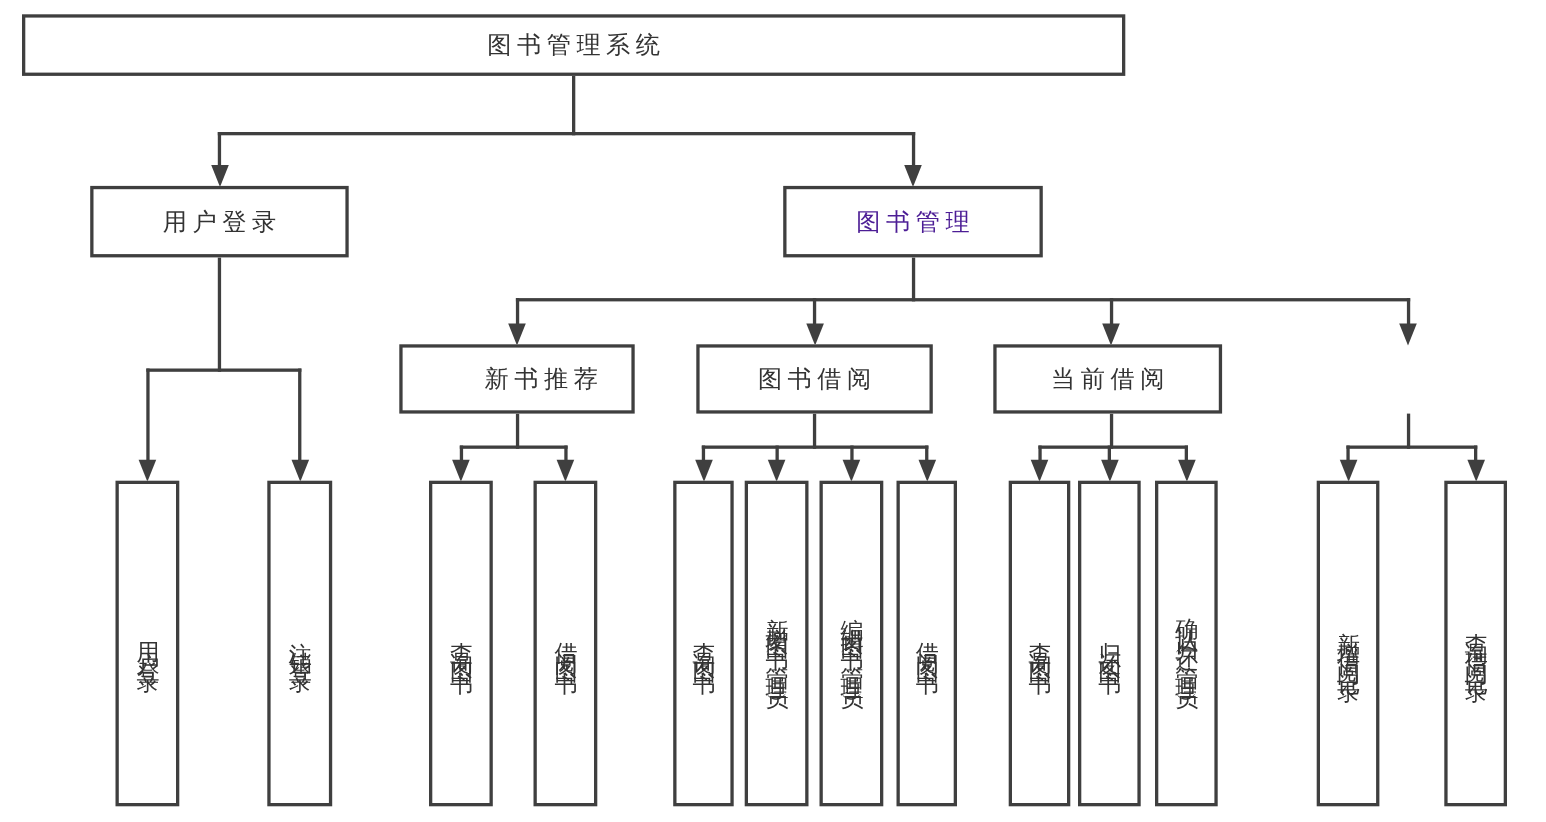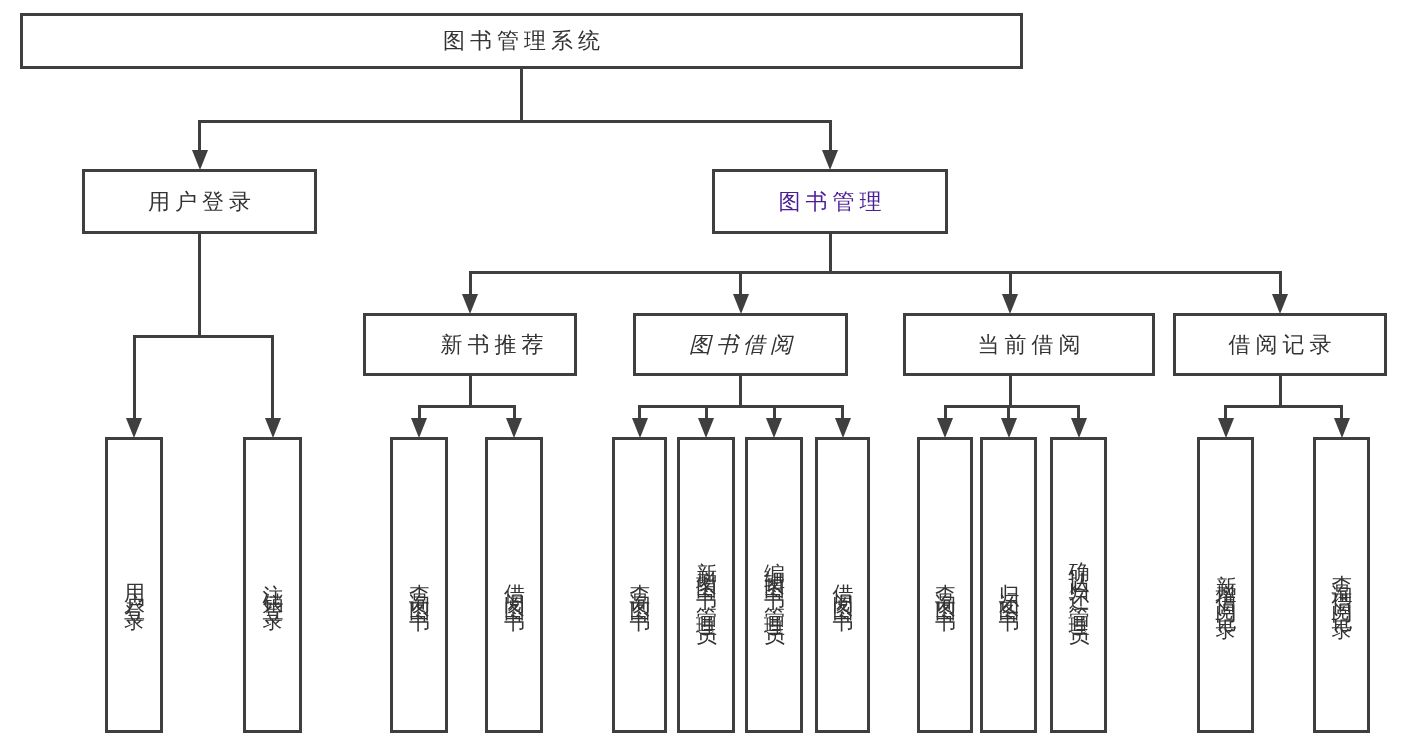--- a/index.html
+++ b/index.html
@@ -77,27 +77,24 @@
     <div class="node" style="left: 82px; top: 169px; width: 235px; height: 65px; border-color: rgb(63, 63, 63); background: rgb(255, 255, 255);">
       <span class="node-label" style="color: rgb(51, 51, 51);">用户登录</span>
     </div>
     <div class="node" style="left: 712px; top: 169px; width: 236px; height: 65px; border-color: rgb(63, 63, 63); background: rgb(255, 255, 255);">
       <span class="node-label" style="color: #4c1d95;">图书管理</span>
     </div>
     <div class="node" style="left: 363px; top: 313px; width: 214px; height: 63px; border-color: rgb(63, 63, 63); background: rgb(255, 255, 255); padding-left: 44px;">
       <span class="node-label" style="color: rgb(51, 51, 51);">新书推荐</span>
     </div>
     <div class="node" style="left: 633px; top: 313px; width: 215px; height: 63px; border-color: rgb(63, 63, 63); background: rgb(255, 255, 255);">
-      <span class="node-label" style="color: rgb(51, 51, 51); font-style: italic;">图书借阅</span>
+      <span class="node-label" style="color: rgb(51, 51, 51);">图书借阅</span>
     </div>
-    <div class="node" style="left: 903px; top: 313px; width: 252px; height: 63px; border-color: rgb(63, 63, 63); background: rgb(255, 255, 255);">
+    <div class="node" style="left: 903px; top: 313px; width: 208px; height: 63px; border-color: rgb(63, 63, 63); background: rgb(255, 255, 255);">
       <span class="node-label" style="color: rgb(51, 51, 51);">当前借阅</span>
-    </div>
-    <div class="node" style="left: 1173px; top: 313px; width: 214px; height: 63px; border-color: rgb(63, 63, 63); background: rgb(255, 255, 255);">
-      <span class="node-label" style="color: rgb(51, 51, 51);">借阅记录</span>
     </div>
     <div class="node vertical" style="left: 105px; top: 437px; width: 58px; height: 296px; border-color: rgb(63, 63, 63); background: rgb(255, 255, 255);">
       <span class="node-label" style="color: rgb(51, 51, 51);">用户登录</span>
     </div>
     <div class="node vertical" style="left: 243px; top: 437px; width: 59px; height: 296px; border-color: rgb(63, 63, 63); background: rgb(255, 255, 255);">
       <span class="node-label" style="color: rgb(51, 51, 51);">注销登录</span>
     </div>
     <div class="node vertical" style="left: 390px; top: 437px; width: 58px; height: 296px; border-color: rgb(63, 63, 63); background: rgb(255, 255, 255);">
       <span class="node-label" style="color: rgb(51, 51, 51);">查询图书</span>
     </div>

